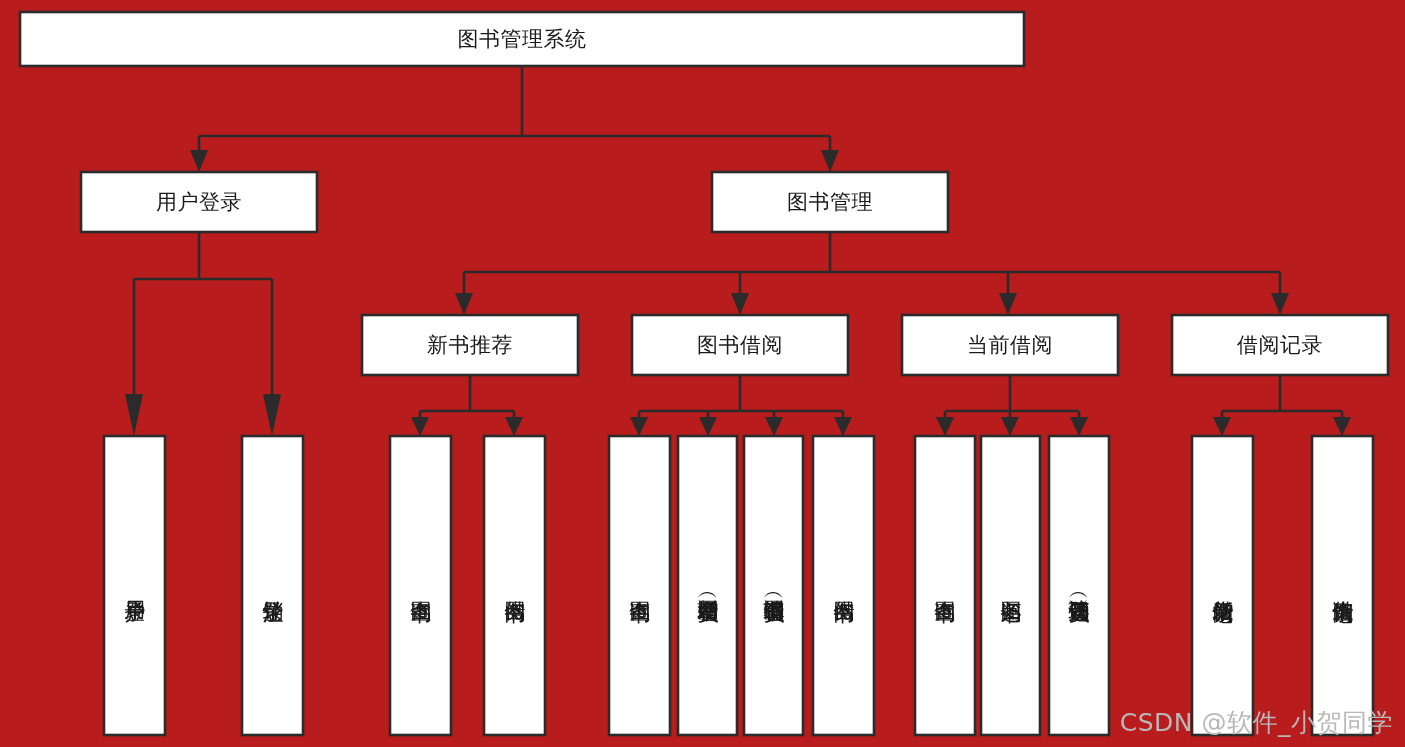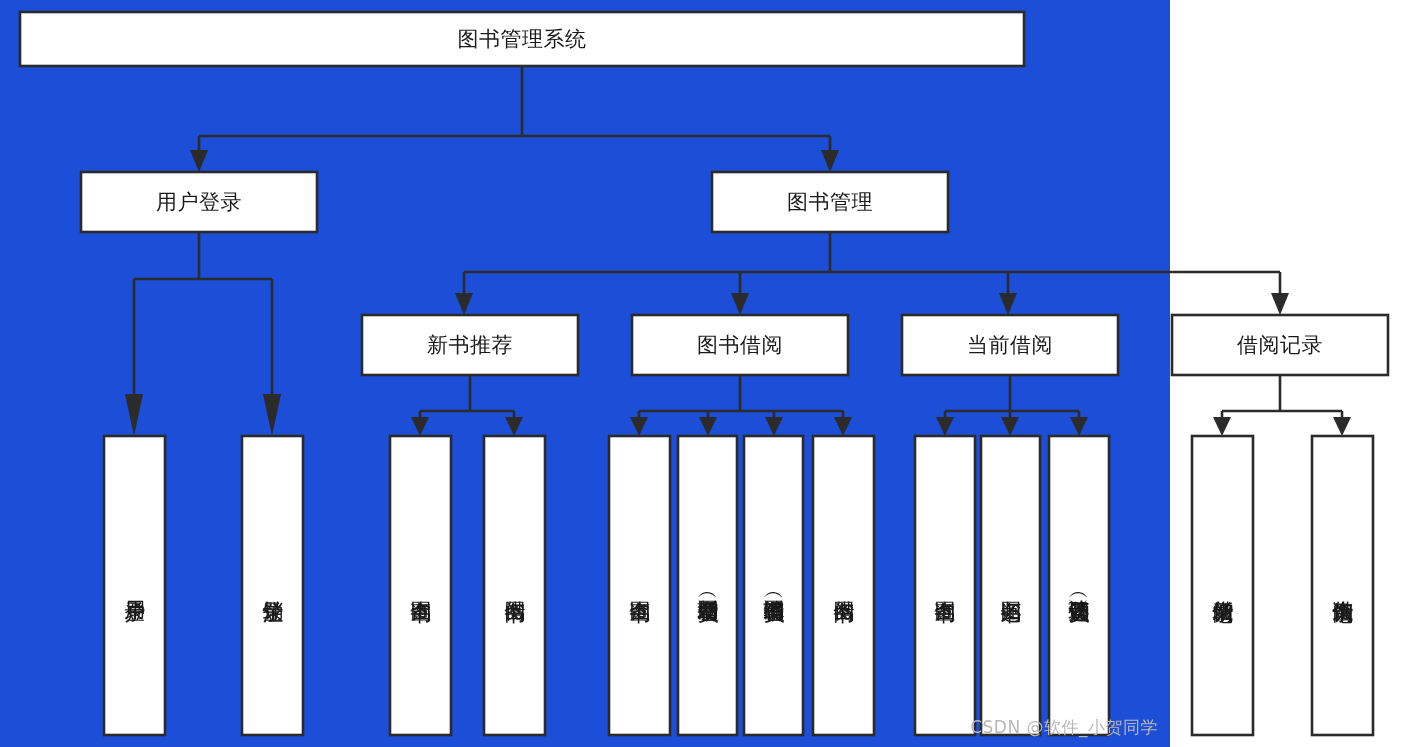--- a/index.html
+++ b/index.html
@@ -8,23 +8,23 @@
     background: #ffffff;
   }
   body {
     width: 1405px;
     height: 747px;
     font-family: "DejaVu Sans", "Liberation Sans", sans-serif;
     overflow: hidden;
   }
   #diagram-root {
     position: relative;
-    width: 1170px;
+    width: 1405px;
     height: 747px;
-    background: #1d4ed8;
+    background: #b91c1c;
   }
   svg.flow {
     position: absolute;
     top: 0;
     left: 0;
     width: 1405px;
     height: 747px;
   }
   .node-rect {
     fill: #ffffff;
@@ -57,21 +57,21 @@
     letter-spacing: 0.5px;
     writing-mode: vertical-rl;
     text-orientation: upright;
     dominant-baseline: central;
   }
   .watermark-text {
     position: absolute;
     right: 12px;
     bottom: 8px;
     font-family: "DejaVu Sans", "Liberation Sans", sans-serif;
-    font-size: 17px;
+    font-size: 25px;
     color: #b8b8b8;
     white-space: nowrap;
     pointer-events: none;
     letter-spacing: 0.5px;
   }
 </style>
 </head>
 <body>
 
 <div id="diagram-root">

